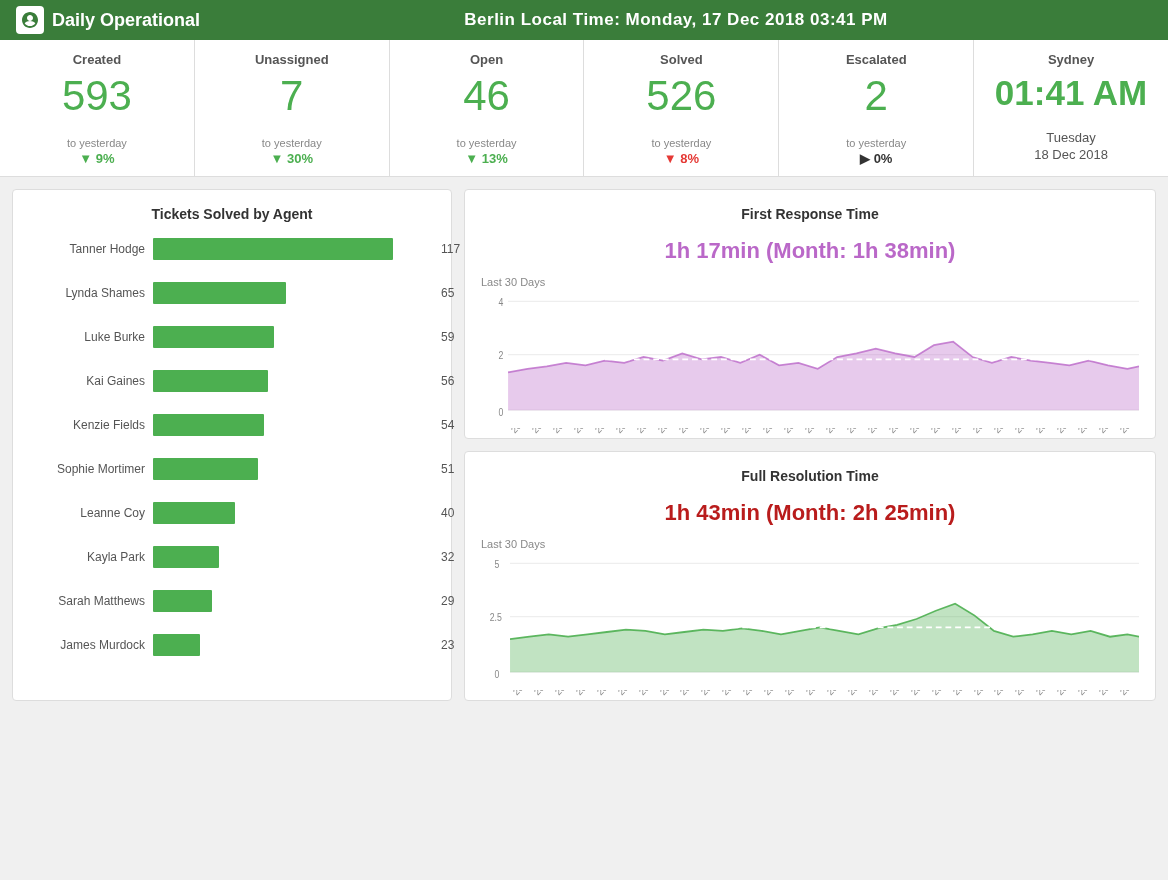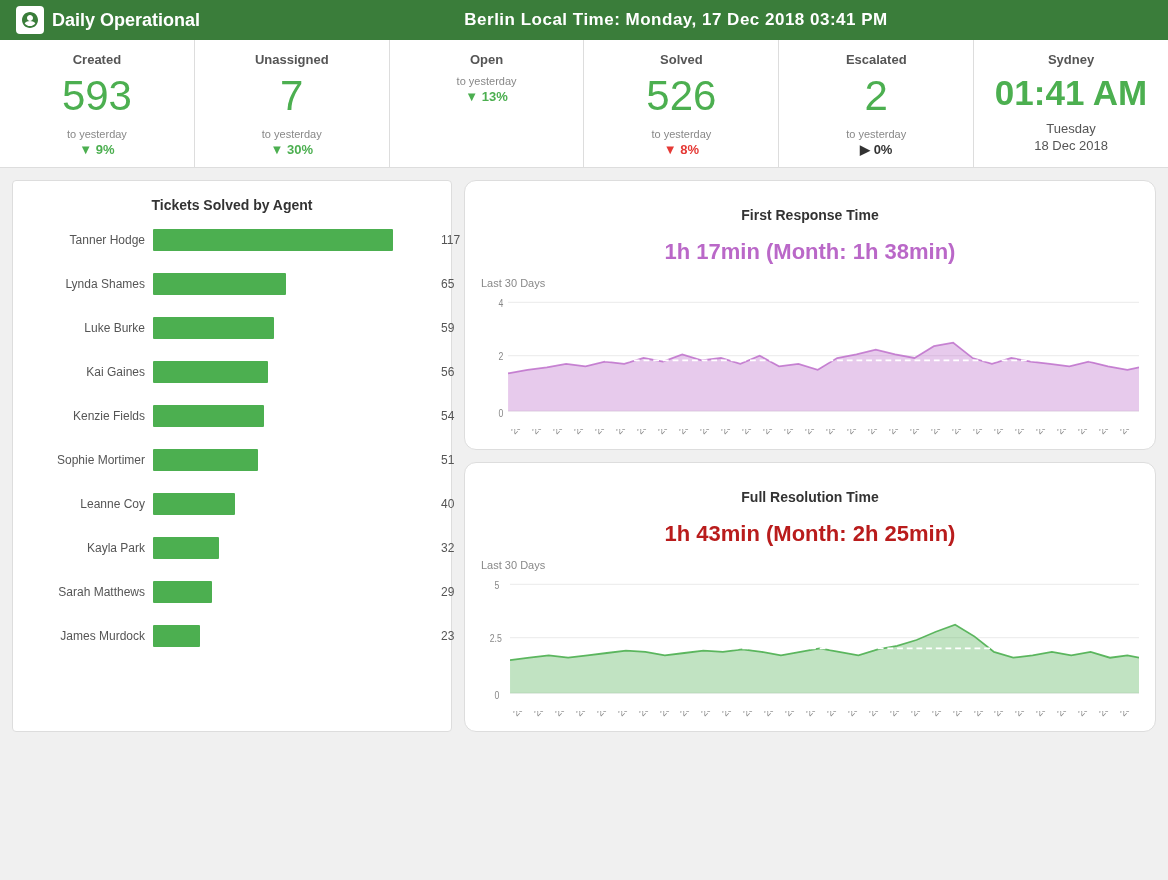--- a/index.html
+++ b/index.html
@@ -56,21 +56,21 @@
       font-size: 13px;
       color: #555;
       font-weight: 600;
       margin-bottom: 8px;
     }
     .stat-value {
       font-size: 42px;
       font-weight: 300;
       color: #4caf50;
       line-height: 1;
-      margin-bottom: 11px;
+      margin-bottom: 20px;
     }
     .stat-value.time {
       font-size: 35px;
       font-weight: 600;
     }
     .stat-to-yesterday {
       font-size: 11px;
       color: #888;
       margin-bottom: 2px;
     }
@@ -115,22 +115,22 @@
     }
     .right-panels {
       flex: 1;
       display: flex;
       flex-direction: column;
       gap: 12px;
     }
     .right-panel {
       background: white;
       border: 1px solid #ddd;
-      border-radius: 12px;
-      padding: 26px 16px;
+      border-radius: 4px;
+      padding: 16px 16px;
       flex: 1;
     }
 
     
     .bar-chart {
       display: flex;
       flex-direction: column;
       gap: 22px;
     }
     .bar-row {
@@ -215,20 +215,21 @@
 
   <div class="stat-card">
     <div class="stat-label">Unassigned</div>
     <div class="stat-value">7</div>
     <div class="stat-to-yesterday">to yesterday</div>
     <div class="stat-change">▼ 30%</div>
   </div>
 
   <div class="stat-card">
     <div class="stat-label">Open</div>
+    <div class="stat-value">46</div>
     <div class="stat-to-yesterday">to yesterday</div>
     <div class="stat-change">▼ 13%</div>
   </div>
 
   <div class="stat-card">
     <div class="stat-label">Solved</div>
     <div class="stat-value">526</div>
     <div class="stat-to-yesterday">to yesterday</div>
     <div class="stat-change red">▼ 8%</div>
   </div>

